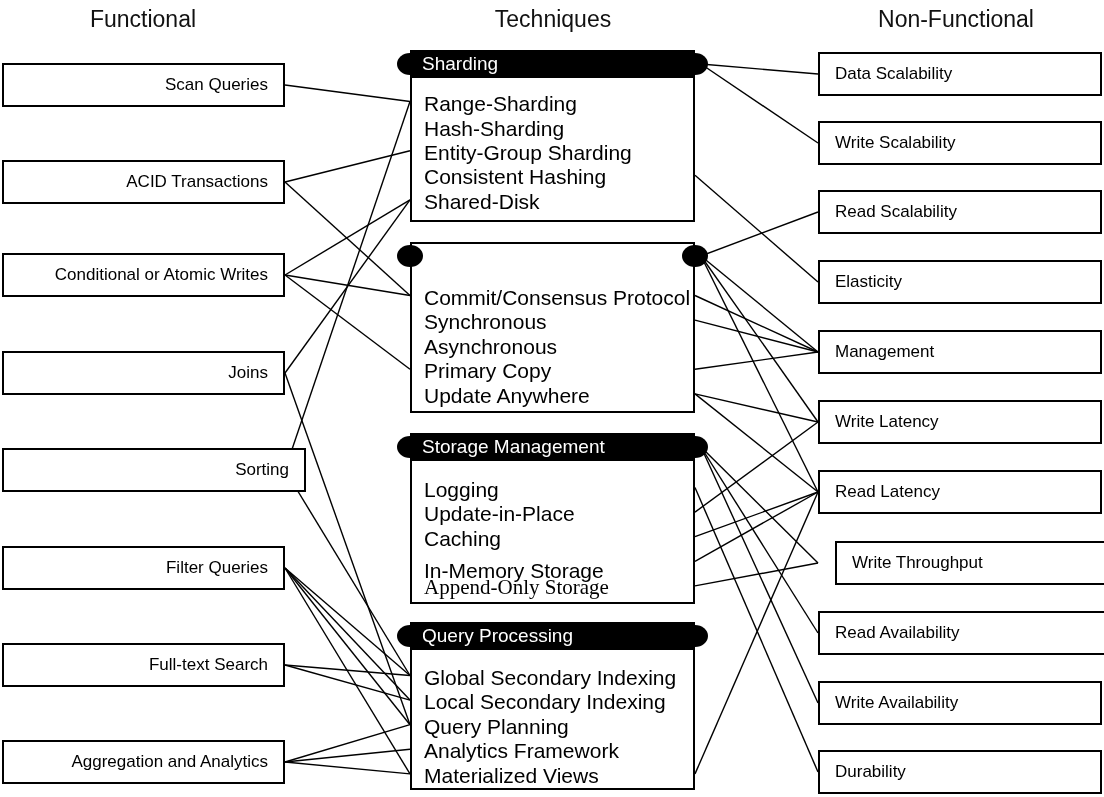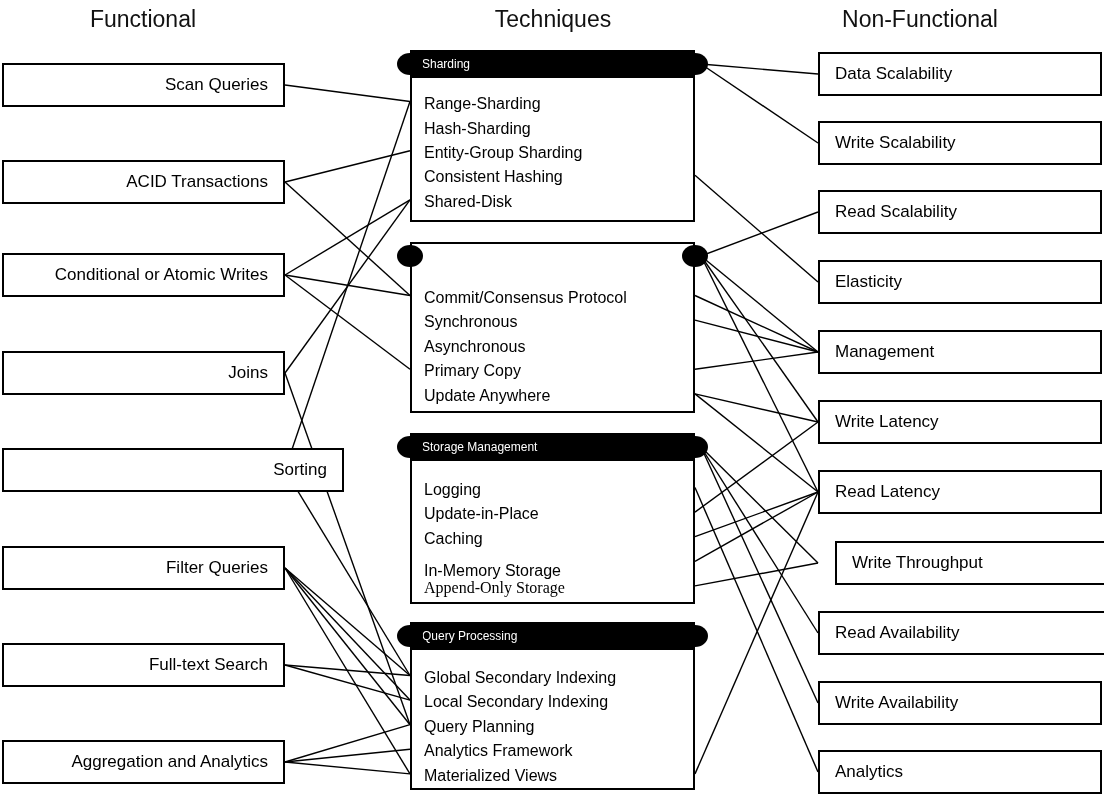--- a/index.html
+++ b/index.html
@@ -8,24 +8,24 @@
   #wires{position:absolute;left:0;top:0;z-index:1;}
   .col-title{position:absolute;top:6px;font-size:23px;color:#111;z-index:3;
              text-align:center;transform:translateX(-50%);white-space:nowrap;}
   .req-box{position:absolute;box-sizing:border-box;border:2px solid #000;background:#fff;
            height:44px;display:flex;align-items:center;z-index:2;font-size:17px;color:#000;
            white-space:nowrap;}
   .req-left{justify-content:flex-end;padding-right:15px;}
   .req-right{justify-content:flex-start;padding-left:15px;}
   .tech-box{position:absolute;box-sizing:border-box;border:2px solid #000;background:#fff;z-index:2;}
   .tech-header{position:absolute;left:-2px;right:-2px;top:-2px;height:28px;background:#000;
-               color:#fff;font-size:12px;display:flex;align-items:center;padding-left:12px;
+               color:#fff;font-size:19px;display:flex;align-items:center;padding-left:12px;
                box-sizing:border-box;}
   .tech-item{position:absolute;left:12px;right:4px;height:25px;display:flex;align-items:center;
-             font-size:16px;color:#000;white-space:nowrap;}
+             font-size:21px;color:#000;white-space:nowrap;}
   .dot{position:absolute;width:26px;height:22px;background:#000;border-radius:50%;z-index:3;}
 </style>
 </head>
 <body>
 
 <div id="canvas">
   <svg id="wires" width="1104" height="797">
       <line x1="285" y1="85" x2="410" y2="101.5" stroke="#000" stroke-width="1.4"></line>
       <line x1="285" y1="470" x2="410" y2="101.5" stroke="#000" stroke-width="1.4"></line>
       <line x1="285" y1="182" x2="410" y2="150.7" stroke="#000" stroke-width="1.4"></line>
@@ -62,40 +62,40 @@
       <line x1="701" y1="447" x2="818" y2="703" stroke="#000" stroke-width="1.4"></line>
       <line x1="695" y1="487.5" x2="818" y2="772" stroke="#000" stroke-width="1.4"></line>
       <line x1="695" y1="512.1" x2="818" y2="422" stroke="#000" stroke-width="1.4"></line>
       <line x1="695" y1="536.7" x2="818" y2="492" stroke="#000" stroke-width="1.4"></line>
       <line x1="695" y1="561.3" x2="818" y2="492" stroke="#000" stroke-width="1.4"></line>
       <line x1="695" y1="585.9" x2="818" y2="563" stroke="#000" stroke-width="1.4"></line>
       <line x1="695" y1="773.9" x2="818" y2="492" stroke="#000" stroke-width="1.4"></line>
     </svg>
   <div class="col-title" style="left:143px">Functional</div>
   <div class="col-title" style="left:553px">Techniques</div>
-  <div class="col-title" style="left:920px">Non-Functional</div>
+  <div class="col-title" style="left:956px">Non-Functional</div>
 <div class="req-box req-left" style="left: 2px; top: 63px; width: 283px;">Scan Queries</div>
     <div class="req-box req-left" style="left: 2px; top: 160px; width: 283px;">ACID Transactions</div>
     <div class="req-box req-left" style="left: 2px; top: 253px; width: 283px;">Conditional or Atomic Writes</div>
     <div class="req-box req-left" style="left: 2px; top: 351px; width: 283px;">Joins</div>
-    <div class="req-box req-left" style="left: 2px; top: 448px; width: 342px;">Sorting</div>
+    <div class="req-box req-left" style="left: 2px; top: 448px; width: 304px;">Sorting</div>
     <div class="req-box req-left" style="left: 2px; top: 546px; width: 283px;">Filter Queries</div>
     <div class="req-box req-left" style="left: 2px; top: 643px; width: 283px;">Full-text Search</div>
     <div class="req-box req-left" style="left: 2px; top: 740px; width: 283px;">Aggregation and Analytics</div>
     <div class="req-box req-right" style="left: 818px; top: 52px; width: 284px;">Data Scalability</div>
     <div class="req-box req-right" style="left: 818px; top: 121px; width: 284px;">Write Scalability</div>
     <div class="req-box req-right" style="left: 818px; top: 190px; width: 284px;">Read Scalability</div>
     <div class="req-box req-right" style="left: 818px; top: 260px; width: 284px;">Elasticity</div>
     <div class="req-box req-right" style="left: 818px; top: 330px; width: 284px;">Management</div>
     <div class="req-box req-right" style="left: 818px; top: 400px; width: 284px;">Write Latency</div>
     <div class="req-box req-right" style="left: 818px; top: 470px; width: 284px;">Read Latency</div>
     <div class="req-box req-right" style="left: 818px; top: 541px; width: 284px; margin-left: 17px;">Write Throughput</div>
     <div class="req-box req-right" style="left: 818px; top: 611px; width: 308px;">Read Availability</div>
     <div class="req-box req-right" style="left: 818px; top: 681px; width: 284px;">Write Availability</div>
-    <div class="req-box req-right" style="left: 818px; top: 750px; width: 284px;">Analytics</div>
+    <div class="req-box req-right" style="left: 818px; top: 750px; width: 284px;">Durability</div>
     <div class="tech-box" style="left: 410px; top: 50px; width: 285px; height: 172px;">
       <div class="tech-header">Sharding</div>
       <div class="tech-item" style="top: 39px;">Range-Sharding</div>
       <div class="tech-item" style="top: 64px;">Hash-Sharding</div>
       <div class="tech-item" style="top: 88.2px;">Entity-Group Sharding</div>
       <div class="tech-item" style="top: 112.8px;">Consistent Hashing</div>
       <div class="tech-item" style="top: 137.4px;">Shared-Disk</div>
     </div>
     <div class="dot" style="left: 397px; top: 53px;"></div>
     <div class="dot" style="left: 682px; top: 53px;"></div>

